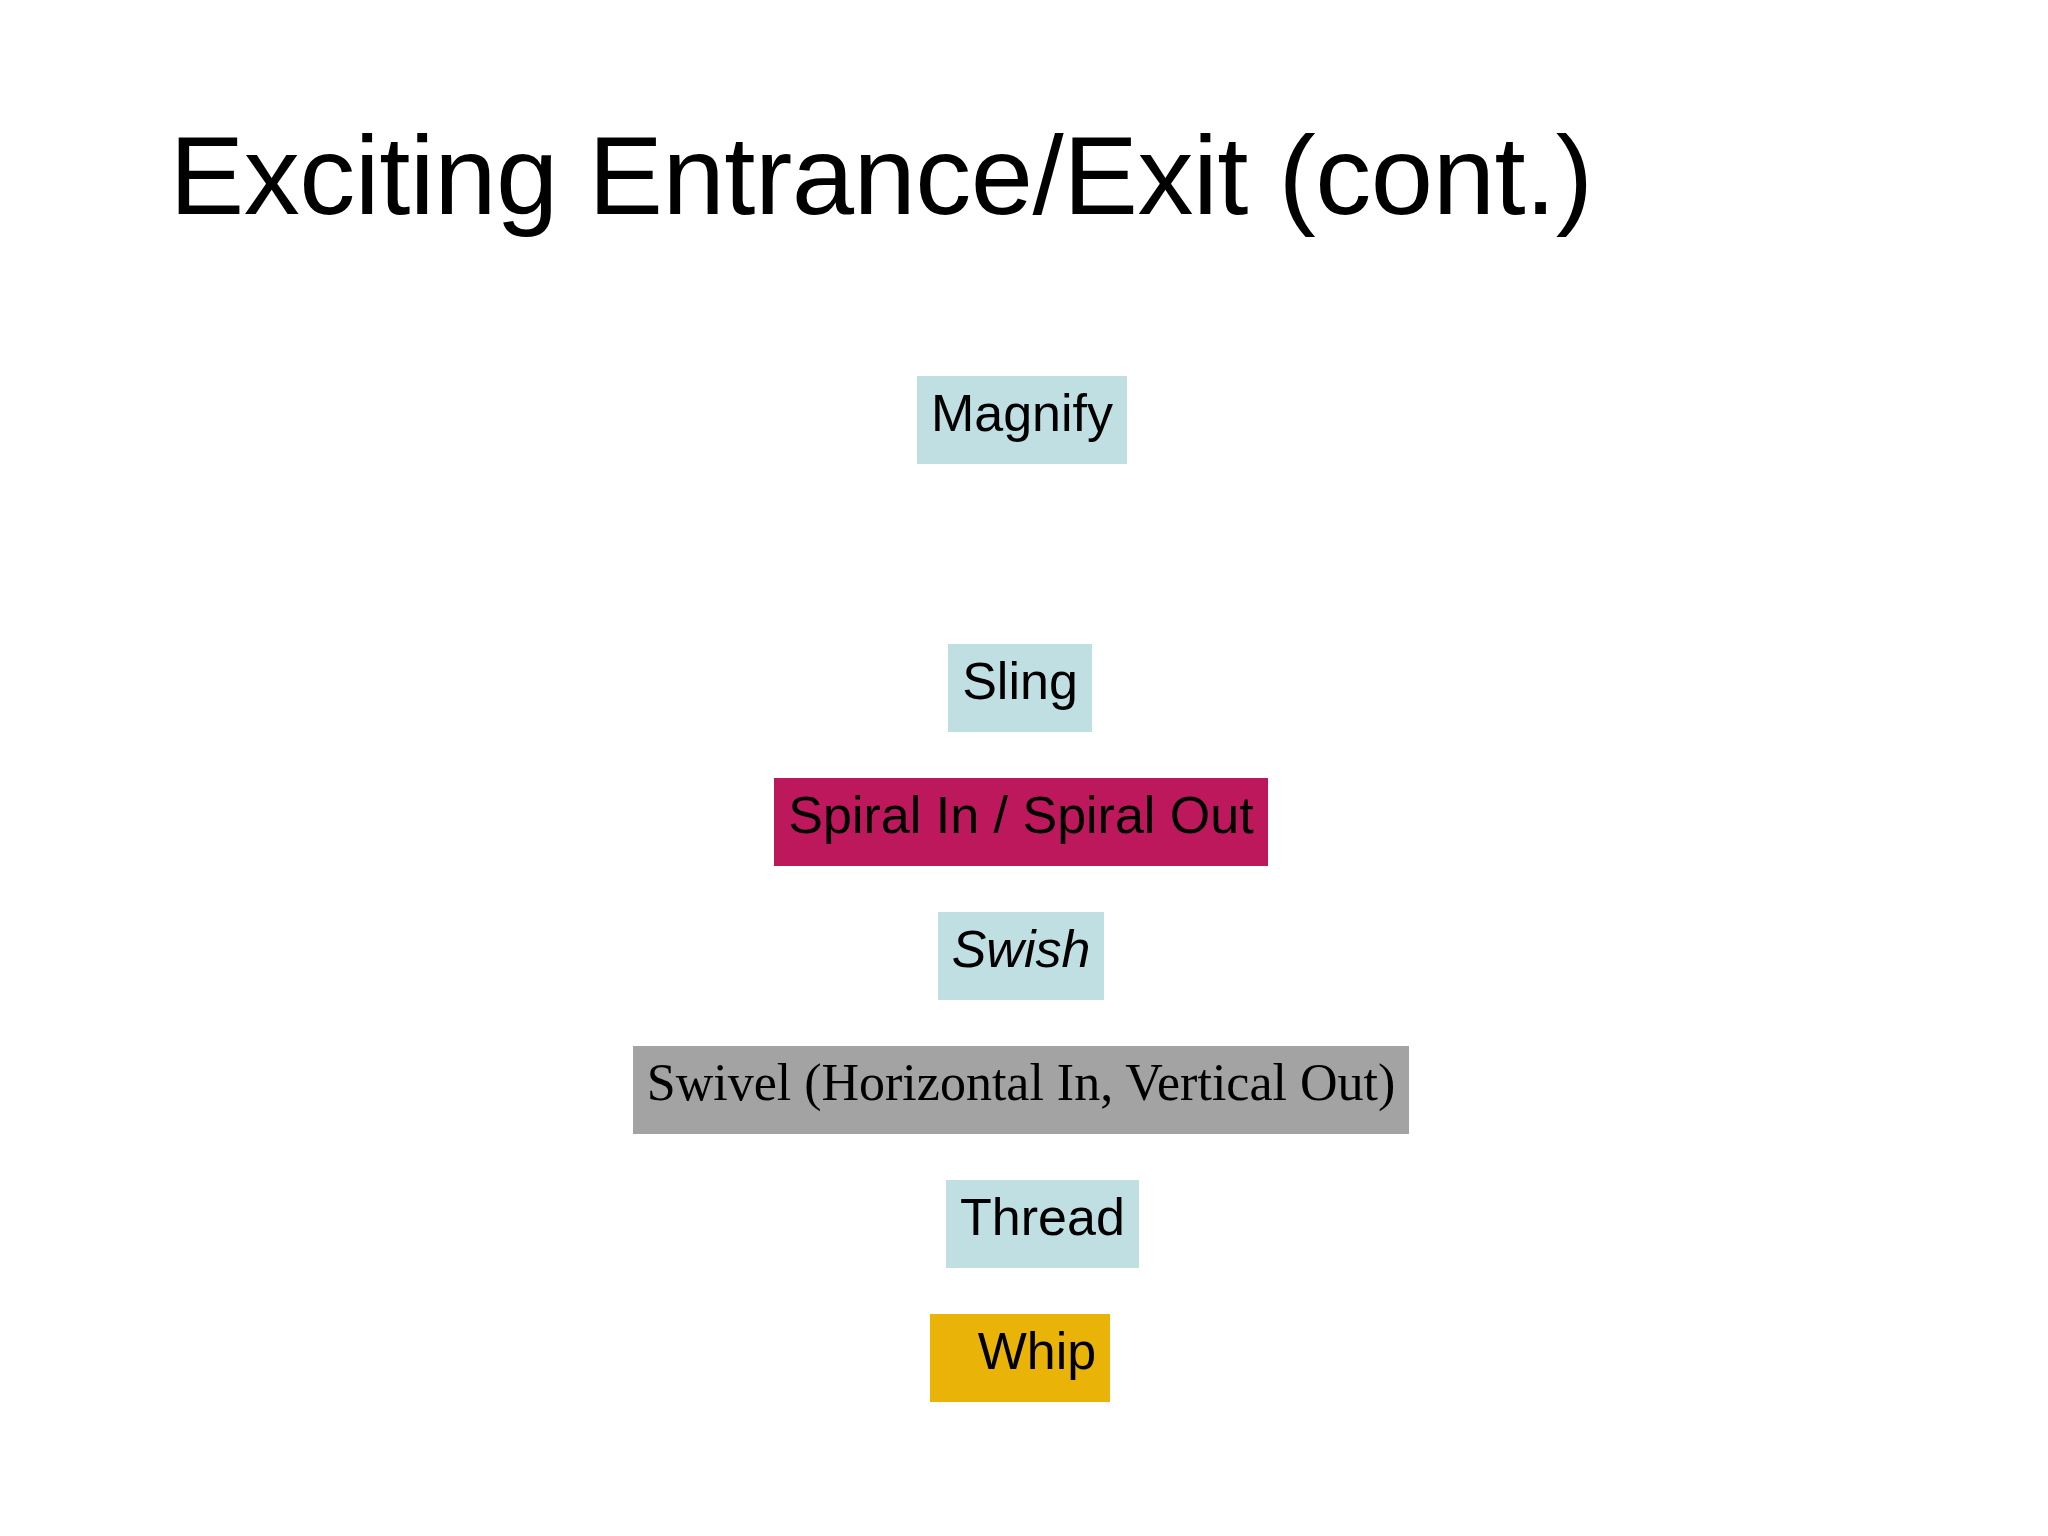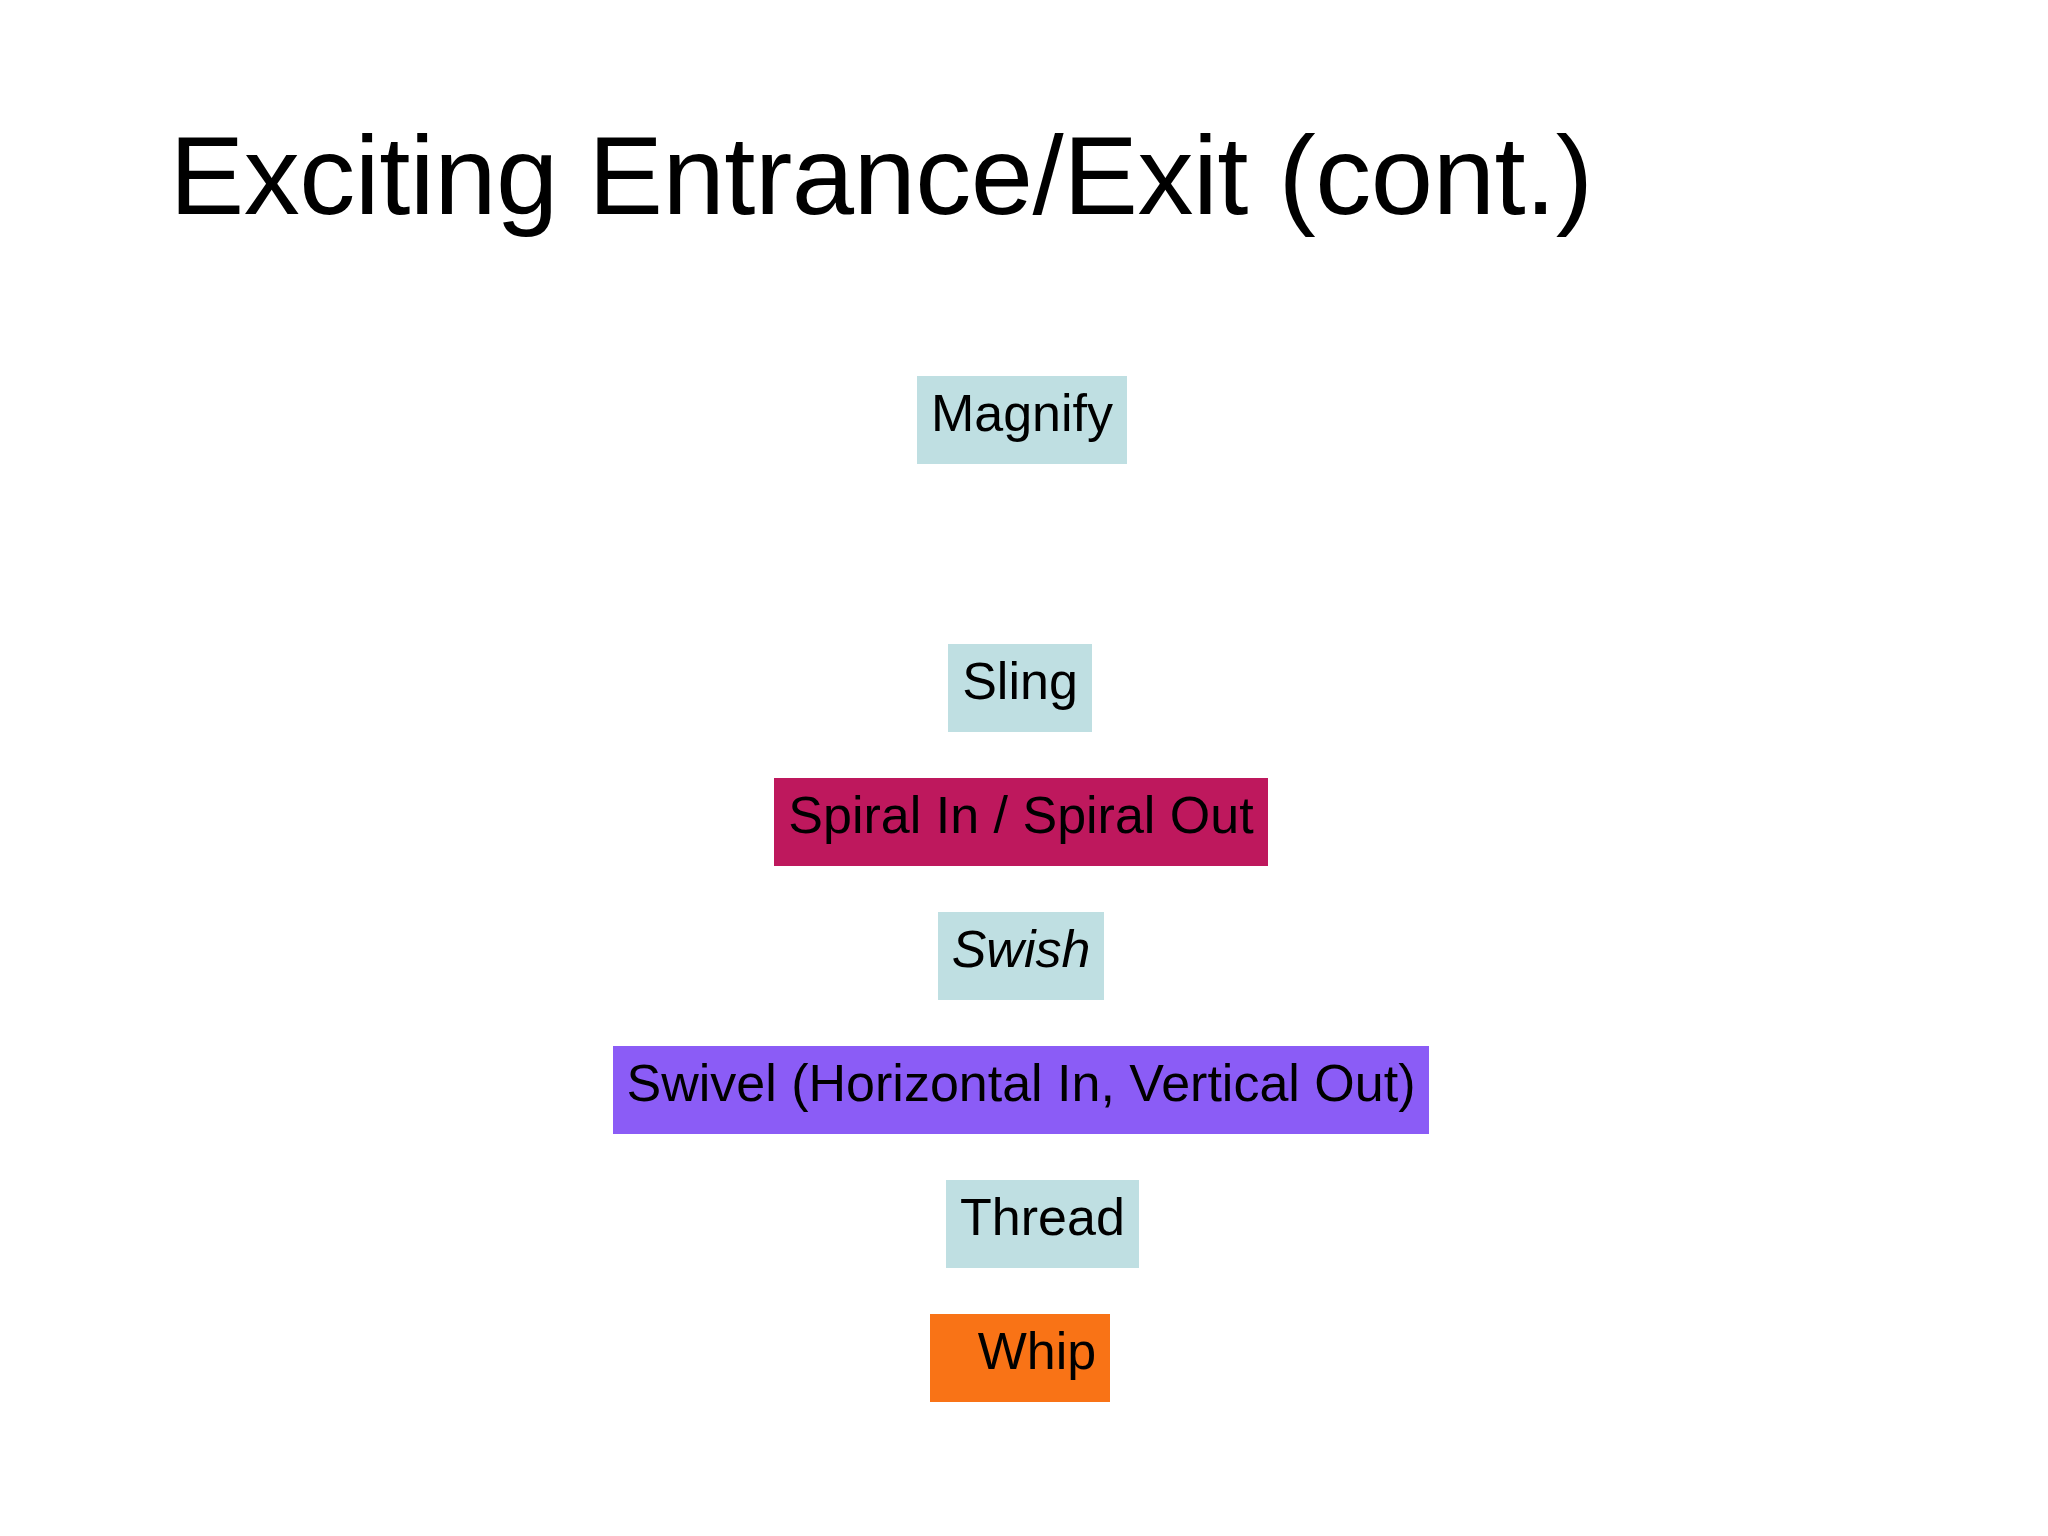--- a/index.html
+++ b/index.html
@@ -121,26 +121,26 @@
 
     <div class="item-row row-3">
       <span class="item-chip" style="background: #be185d; color: rgb(0, 0, 0);">Spiral In / Spiral Out</span>
     </div>
 
     <div class="item-row row-4">
       <span class="item-chip" style="background: rgb(191, 223, 226); color: #000000; font-style: italic;">Swish</span>
     </div>
 
     <div class="item-row row-5">
-      <span class="item-chip" style="background: #8b5cf6; color: rgb(0, 0, 0);">Swivel (Horizontal In, Vertical Out)</span>
+      <span class="item-chip" style="background: #a3a3a3; color: rgb(0, 0, 0); font-family: Liberation Serif, serif;">Swivel (Horizontal In, Vertical Out)</span>
     </div>
 
     <div class="item-row row-6">
       <span class="item-chip" style="background: rgb(191, 223, 226); color: rgb(0, 0, 0);">Thread</span>
     </div>
 
     <div class="item-row row-7">
-      <span class="item-chip" style="background: #f97316; color: rgb(0, 0, 0); padding-left: 48px;">Whip</span>
+      <span class="item-chip" style="background: #eab308; color: rgb(0, 0, 0); padding-left: 48px;">Whip</span>
     </div>
 
   </div>
 
 </div>
 
 </body></html>

